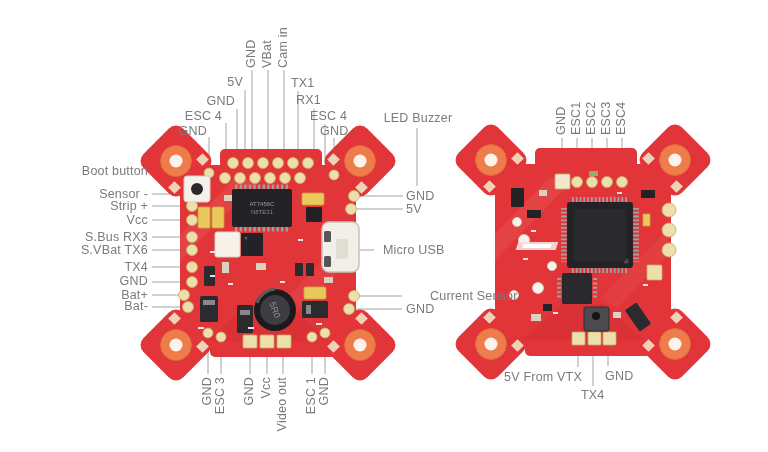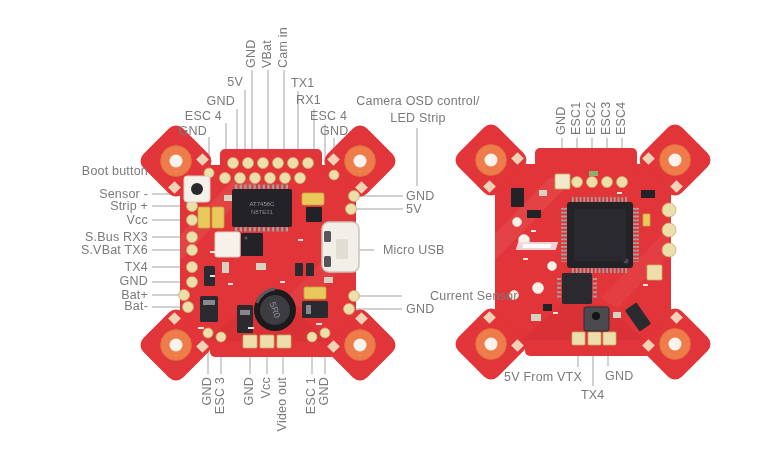--- a/index.html
+++ b/index.html
@@ -318,22 +318,21 @@
 
 <span class="lbl lbl-v" style="left:245px;top:68px">GND</span>
 <span class="lbl lbl-v" style="left:261px;top:68px">VBat</span>
 <span class="lbl lbl-v" style="left:277px;top:68px">Cam in</span>
 
 <span class="lbl" style="left:291px;top:76.5px">TX1</span>
 <span class="lbl" style="left:296px;top:94px">RX1</span>
 <span class="lbl" style="left:310px;top:109.5px">ESC 4</span>
 <span class="lbl" style="left:320px;top:124.5px">GND</span>
 
-<span class="lbl lbl-c" style="left:340px;top:95px;width:156px">Camera OSD control/</span>
-<span class="lbl lbl-c" style="left:340px;top:112px;width:156px">LED Strip</span>
+<span class="lbl lbl-c" style="left:340px;top:112px;width:156px">LED Buzzer</span>
 
 <span class="lbl" style="right:620px;top:165px">Boot button</span>
 <span class="lbl" style="right:620px;top:187.5px">Sensor -</span>
 <span class="lbl" style="right:620px;top:199.5px">Strip +</span>
 <span class="lbl" style="right:620px;top:213.5px">Vcc</span>
 <span class="lbl" style="right:620px;top:230.5px">S.Bus RX3</span>
 <span class="lbl" style="right:620px;top:243.5px">S.VBat TX6</span>
 <span class="lbl" style="right:620px;top:260.5px">TX4</span>
 <span class="lbl" style="right:620px;top:275px">GND</span>
 <span class="lbl" style="right:620px;top:288.5px">Bat+</span>

